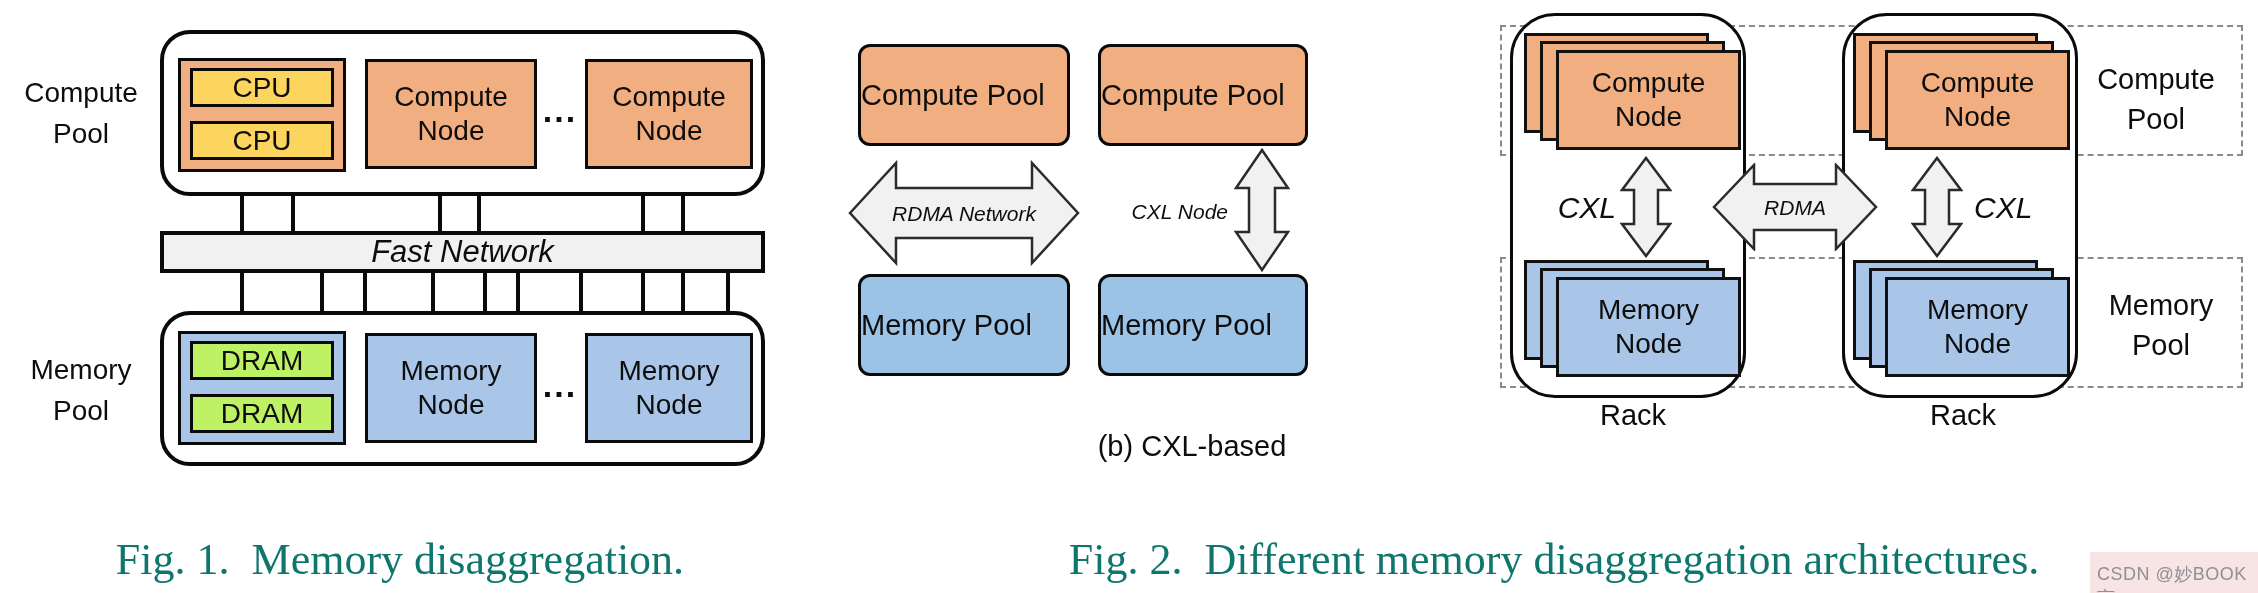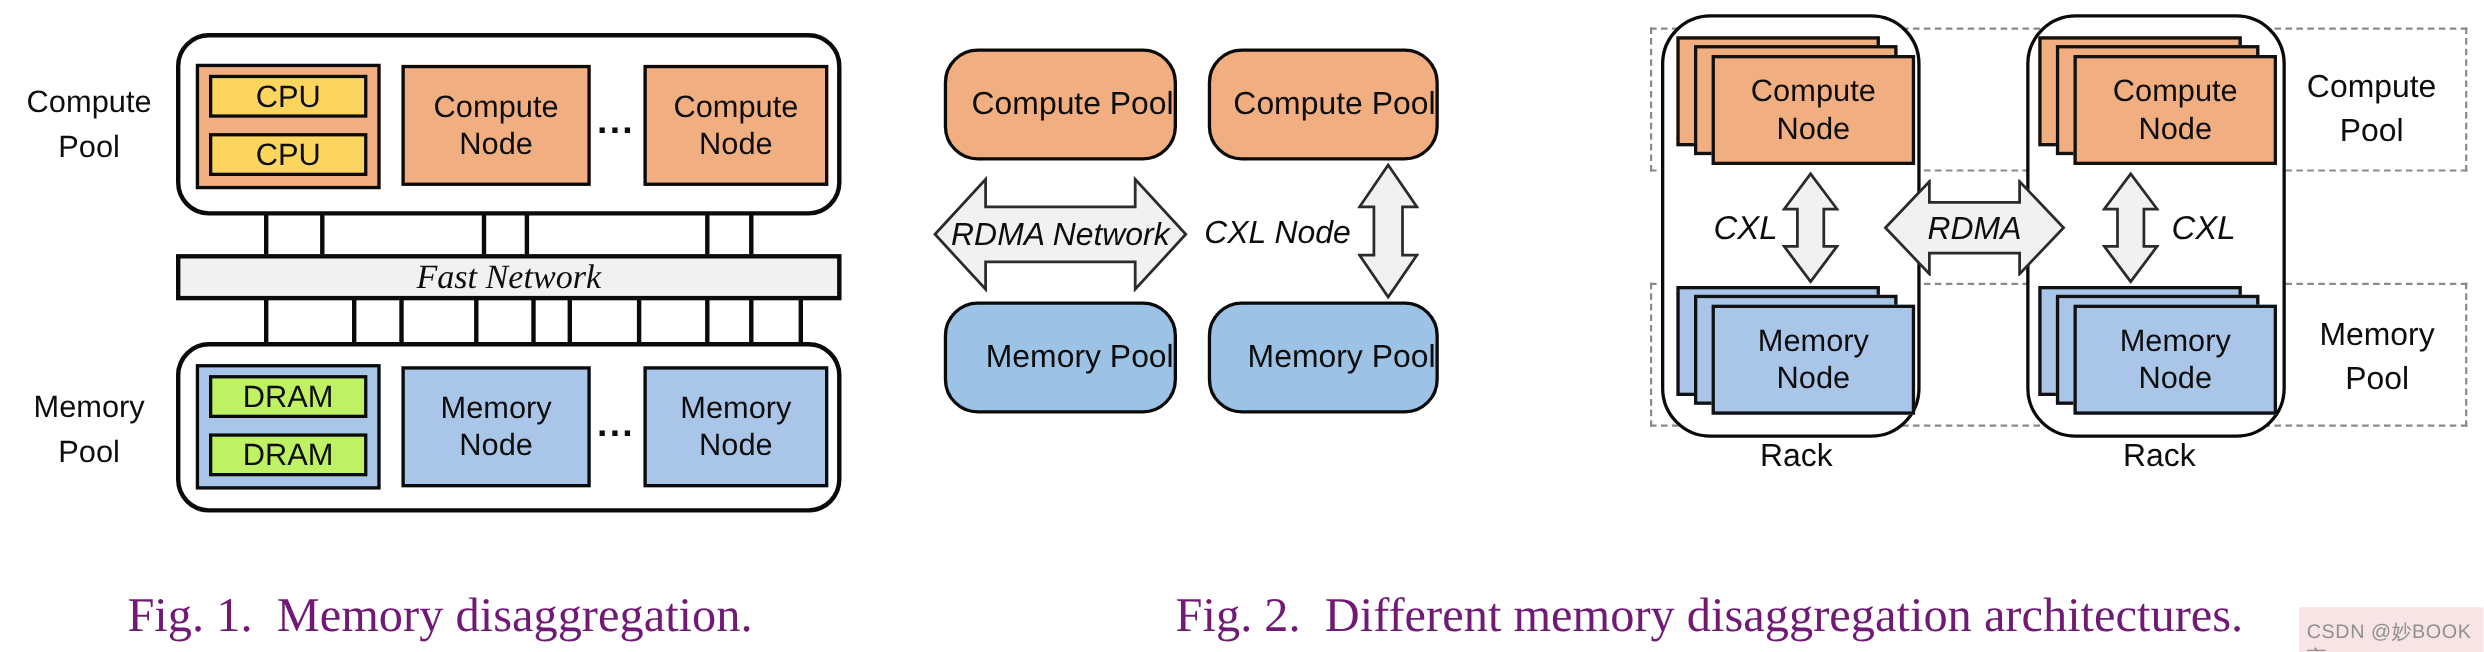--- a/index.html
+++ b/index.html
@@ -17,32 +17,32 @@
   .cyan{background:#bef264;}
   .ltblue{background:#a9c6e8;}
   .poolblue{background:#9cc2e5;}
   .node-text{font-size:28px;line-height:34px;text-align:center;}
   .small-text{font-size:28px;}
   .sidelabel{position:absolute;display:flex;flex-direction:column;align-items:center;justify-content:center;
              font-size:28px;line-height:41px;text-align:center;}
   .dots{position:absolute;font-size:34px;font-weight:700;letter-spacing:2px;display:flex;
         align-items:center;justify-content:center;}
   .italic{font-style:italic;}
-  .roundpool{position:absolute;border:3.5px solid #0a0a0a;border-radius:31px;box-sizing:border-box;
-             display:flex;align-items:center;justify-content:flex-end;font-size:29px;}
+  .roundpool{position:absolute;border:3.5px solid #0a0a0a;border-radius:12px;box-sizing:border-box;
+             display:flex;align-items:center;justify-content:flex-start;font-size:29px;}
   .subcap{position:absolute;font-size:29px;text-align:center;}
-  .figcap{position:absolute;font-family:"Liberation Serif",serif;font-size:44px;color:#701a75;
+  .figcap{position:absolute;font-family:"Liberation Serif",serif;font-size:44px;color:#0f766e;
           text-align:center;white-space:pre;}
   
   .dashed{position:absolute;border:2px dashed #8a8a8a;box-sizing:border-box;z-index:1;}
   .rack{position:absolute;background:#fff;border:3px solid #0a0a0a;border-radius:45px;box-sizing:border-box;z-index:2;}
   .card{position:absolute;border:3px solid #111;box-sizing:border-box;z-index:3;
         display:flex;align-items:center;justify-content:center;}
   .arrow-svg{position:absolute;z-index:4;}
-  .arrow-label{position:absolute;z-index:5;font-style:italic;font-size:29px;display:flex;align-items:center;}
+  .arrow-label{position:absolute;z-index:5;font-style:italic;font-size:21px;display:flex;align-items:center;}
   .poollabel-c{position:absolute;display:flex;flex-direction:column;align-items:center;justify-content:center;
                font-size:29px;line-height:40px;text-align:center;z-index:2;}
   .wm-band{position:absolute;background:rgba(244,205,207,0.55);z-index:6;}
   .wm-text{position:absolute;z-index:7;font-size:18px;color:#8e9194;letter-spacing:0.5px;}
 </style>
 </head>
 <body>
 
 <div class="canvas">
 
@@ -78,21 +78,21 @@
   </div>
 
   <div class="vline" style="left:240px;top:194px;height:39px;"></div>
   <div class="vline" style="left:291px;top:194px;height:39px;"></div>
   <div class="vline" style="left:438px;top:194px;height:39px;"></div>
   <div class="vline" style="left:477px;top:194px;height:39px;"></div>
   <div class="vline" style="left:641px;top:194px;height:39px;"></div>
   <div class="vline" style="left:681px;top:194px;height:39px;"></div>
 
   <div class="bar" style="left:160px;top:231px;width:605px;height:42px;">
-    <span class="italic" style="font-size:31px;font-family:Liberation Serif, serif;">Fast Network</span>
+    <span class="italic" style="font-size:31px;">Fast Network</span>
   </div>
 
   <div class="vline" style="left:240px;top:271px;height:42px;"></div>
   <div class="vline" style="left:320px;top:271px;height:42px;"></div>
   <div class="vline" style="left:363px;top:271px;height:42px;"></div>
   <div class="vline" style="left:431px;top:271px;height:42px;"></div>
   <div class="vline" style="left:483px;top:271px;height:42px;"></div>
   <div class="vline" style="left:516px;top:271px;height:42px;"></div>
   <div class="vline" style="left:579px;top:271px;height:42px;"></div>
   <div class="vline" style="left:641px;top:271px;height:42px;"></div>
@@ -156,20 +156,21 @@
     <span>CXL Node</span>
   </div>
   <svg class="arrow-svg" style="left:1234px;top:148px;" width="56" height="124" viewBox="0 0 56 124">
     <polygon points="28,2 54,40 41,40 41,84 54,84 28,122 2,84 15,84 15,40 2,40" fill="#f1f1f1" stroke="#2b2b2b" stroke-width="2.5"></polygon>
   </svg>
 
   <div class="roundpool poolblue" style="left:1098px;top:274px;width:210px;height:102px;">
     <span>Memory Pool</span>
   </div>
 
+  <div class="subcap" style="left:1042px;top:430px;width:300px;">(b) CXL-based</div>
 
   <div class="dashed" style="left:1500px;top:25px;width:743px;height:131px;"></div>
   <div class="dashed" style="left:1500px;top:257px;width:743px;height:131px;"></div>
 
   <div class="rack" style="left:1510px;top:13px;width:236px;height:385px;"></div>
   <div class="rack" style="left:1842px;top:13px;width:236px;height:385px;"></div>
 
   <div class="card orange" style="left:1524px;top:33px;width:185px;height:100px;"></div>
   <div class="card orange" style="left:1540px;top:41px;width:185px;height:100px;"></div>
   <div class="card orange" style="left:1556px;top:50px;width:185px;height:100px;">

